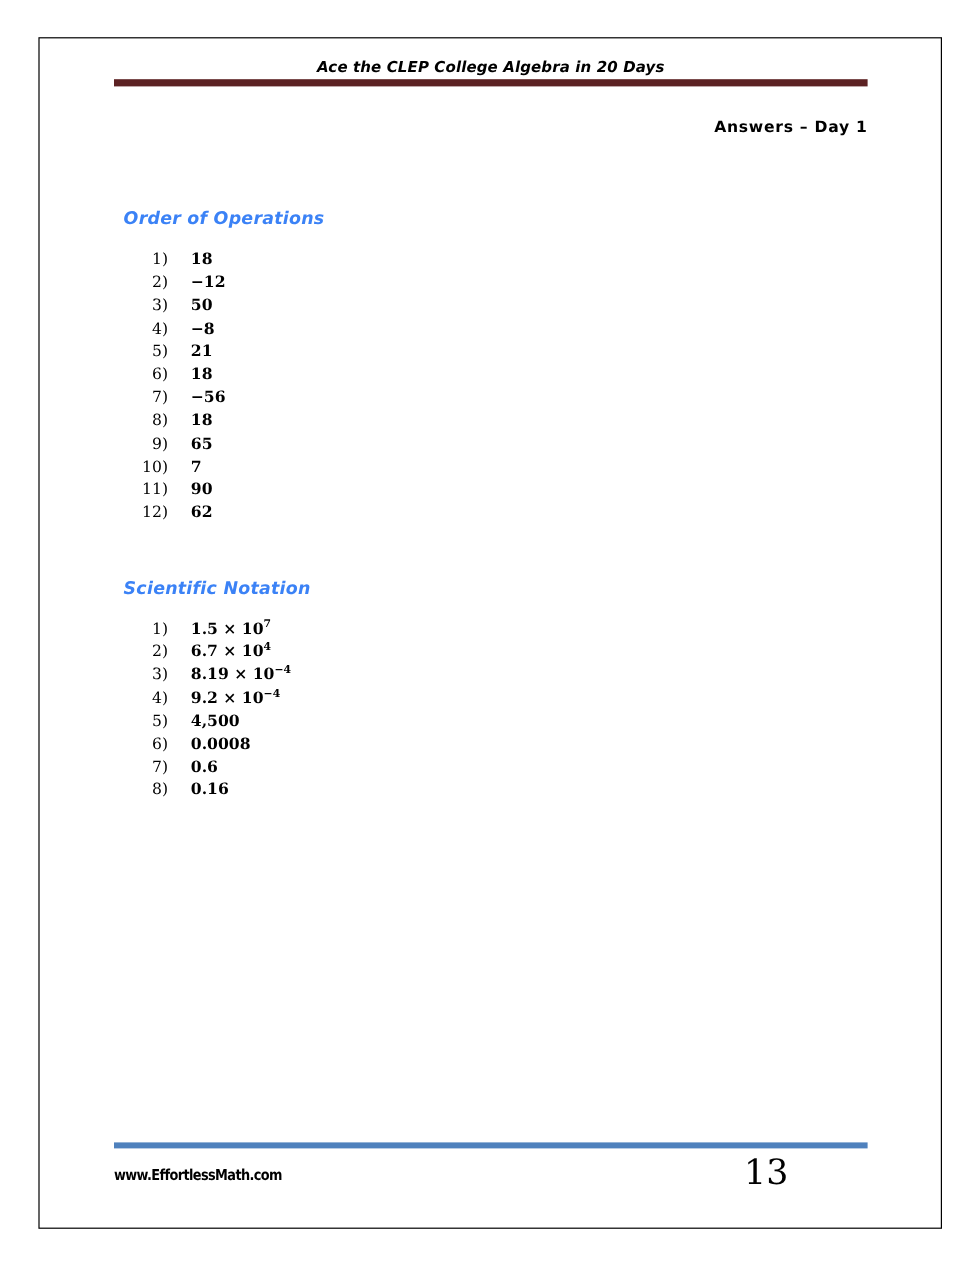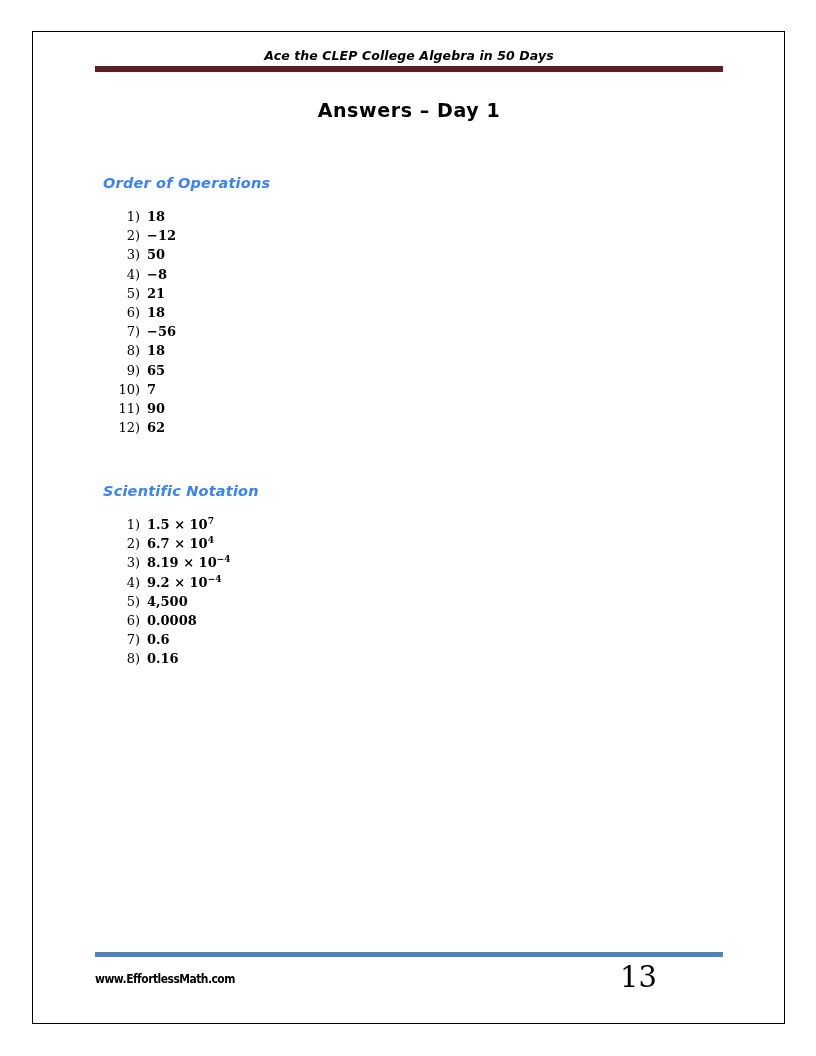--- a/index.html
+++ b/index.html
@@ -50,24 +50,24 @@
     height: 6px;
     background: #5C2223;
   }
 
   
   .page-title {
     position: absolute;
     left: 95px;
     top: 99px;
     width: 628px;
-    text-align: center;
-    font-family: "DejaVu Sans", sans-serif;
-    font-weight: bold;
-    font-size: 19px;
+    text-align: right;
+    font-family: "DejaVu Sans", sans-serif;
+    font-weight: bold;
+    font-size: 13px;
     letter-spacing: 0.6px;
     color: #000000;
     white-space: nowrap;
   }
 
   
   .section {
     position: absolute;
     left: 0;
     width: 816px;
@@ -103,21 +103,21 @@
   .answer-num {
     display: inline-block;
     width: 30px;
     text-align: right;
     font-family: "DejaVu Serif", serif;
     font-weight: normal;
     font-size: 13px;
   }
   .answer-val {
     display: inline-block;
-    padding-left: 7px;
+    padding-left: 19px;
     font-family: "DejaVu Serif", serif;
     font-weight: bold;
     font-size: 13px;
   }
   .answer-val sup {
     font-size: 9px;
     vertical-align: super;
     line-height: 0;
     font-weight: bold;
   }
@@ -154,21 +154,21 @@
     font-weight: normal;
     font-size: 29px;
     color: #000000;
   }
 </style>
 </head>
 <body>
 
 <div class="page-frame"></div>
 
-<div class="running-header">Ace the CLEP College Algebra in 50 Days</div>
+<div class="running-header">Ace the CLEP College Algebra in 20 Days</div>
 
 <div class="header-rule"></div>
 
 <div class="page-title">Answers – Day 1</div>
 
 <div class="section" id="section-0">
   <div class="section-heading" style="top:175px;">Order of Operations</div>
   <ul class="answer-list" id="list-0" style="top:209px;">
       <li class="answer-item">
         <span class="answer-num">1)</span>

